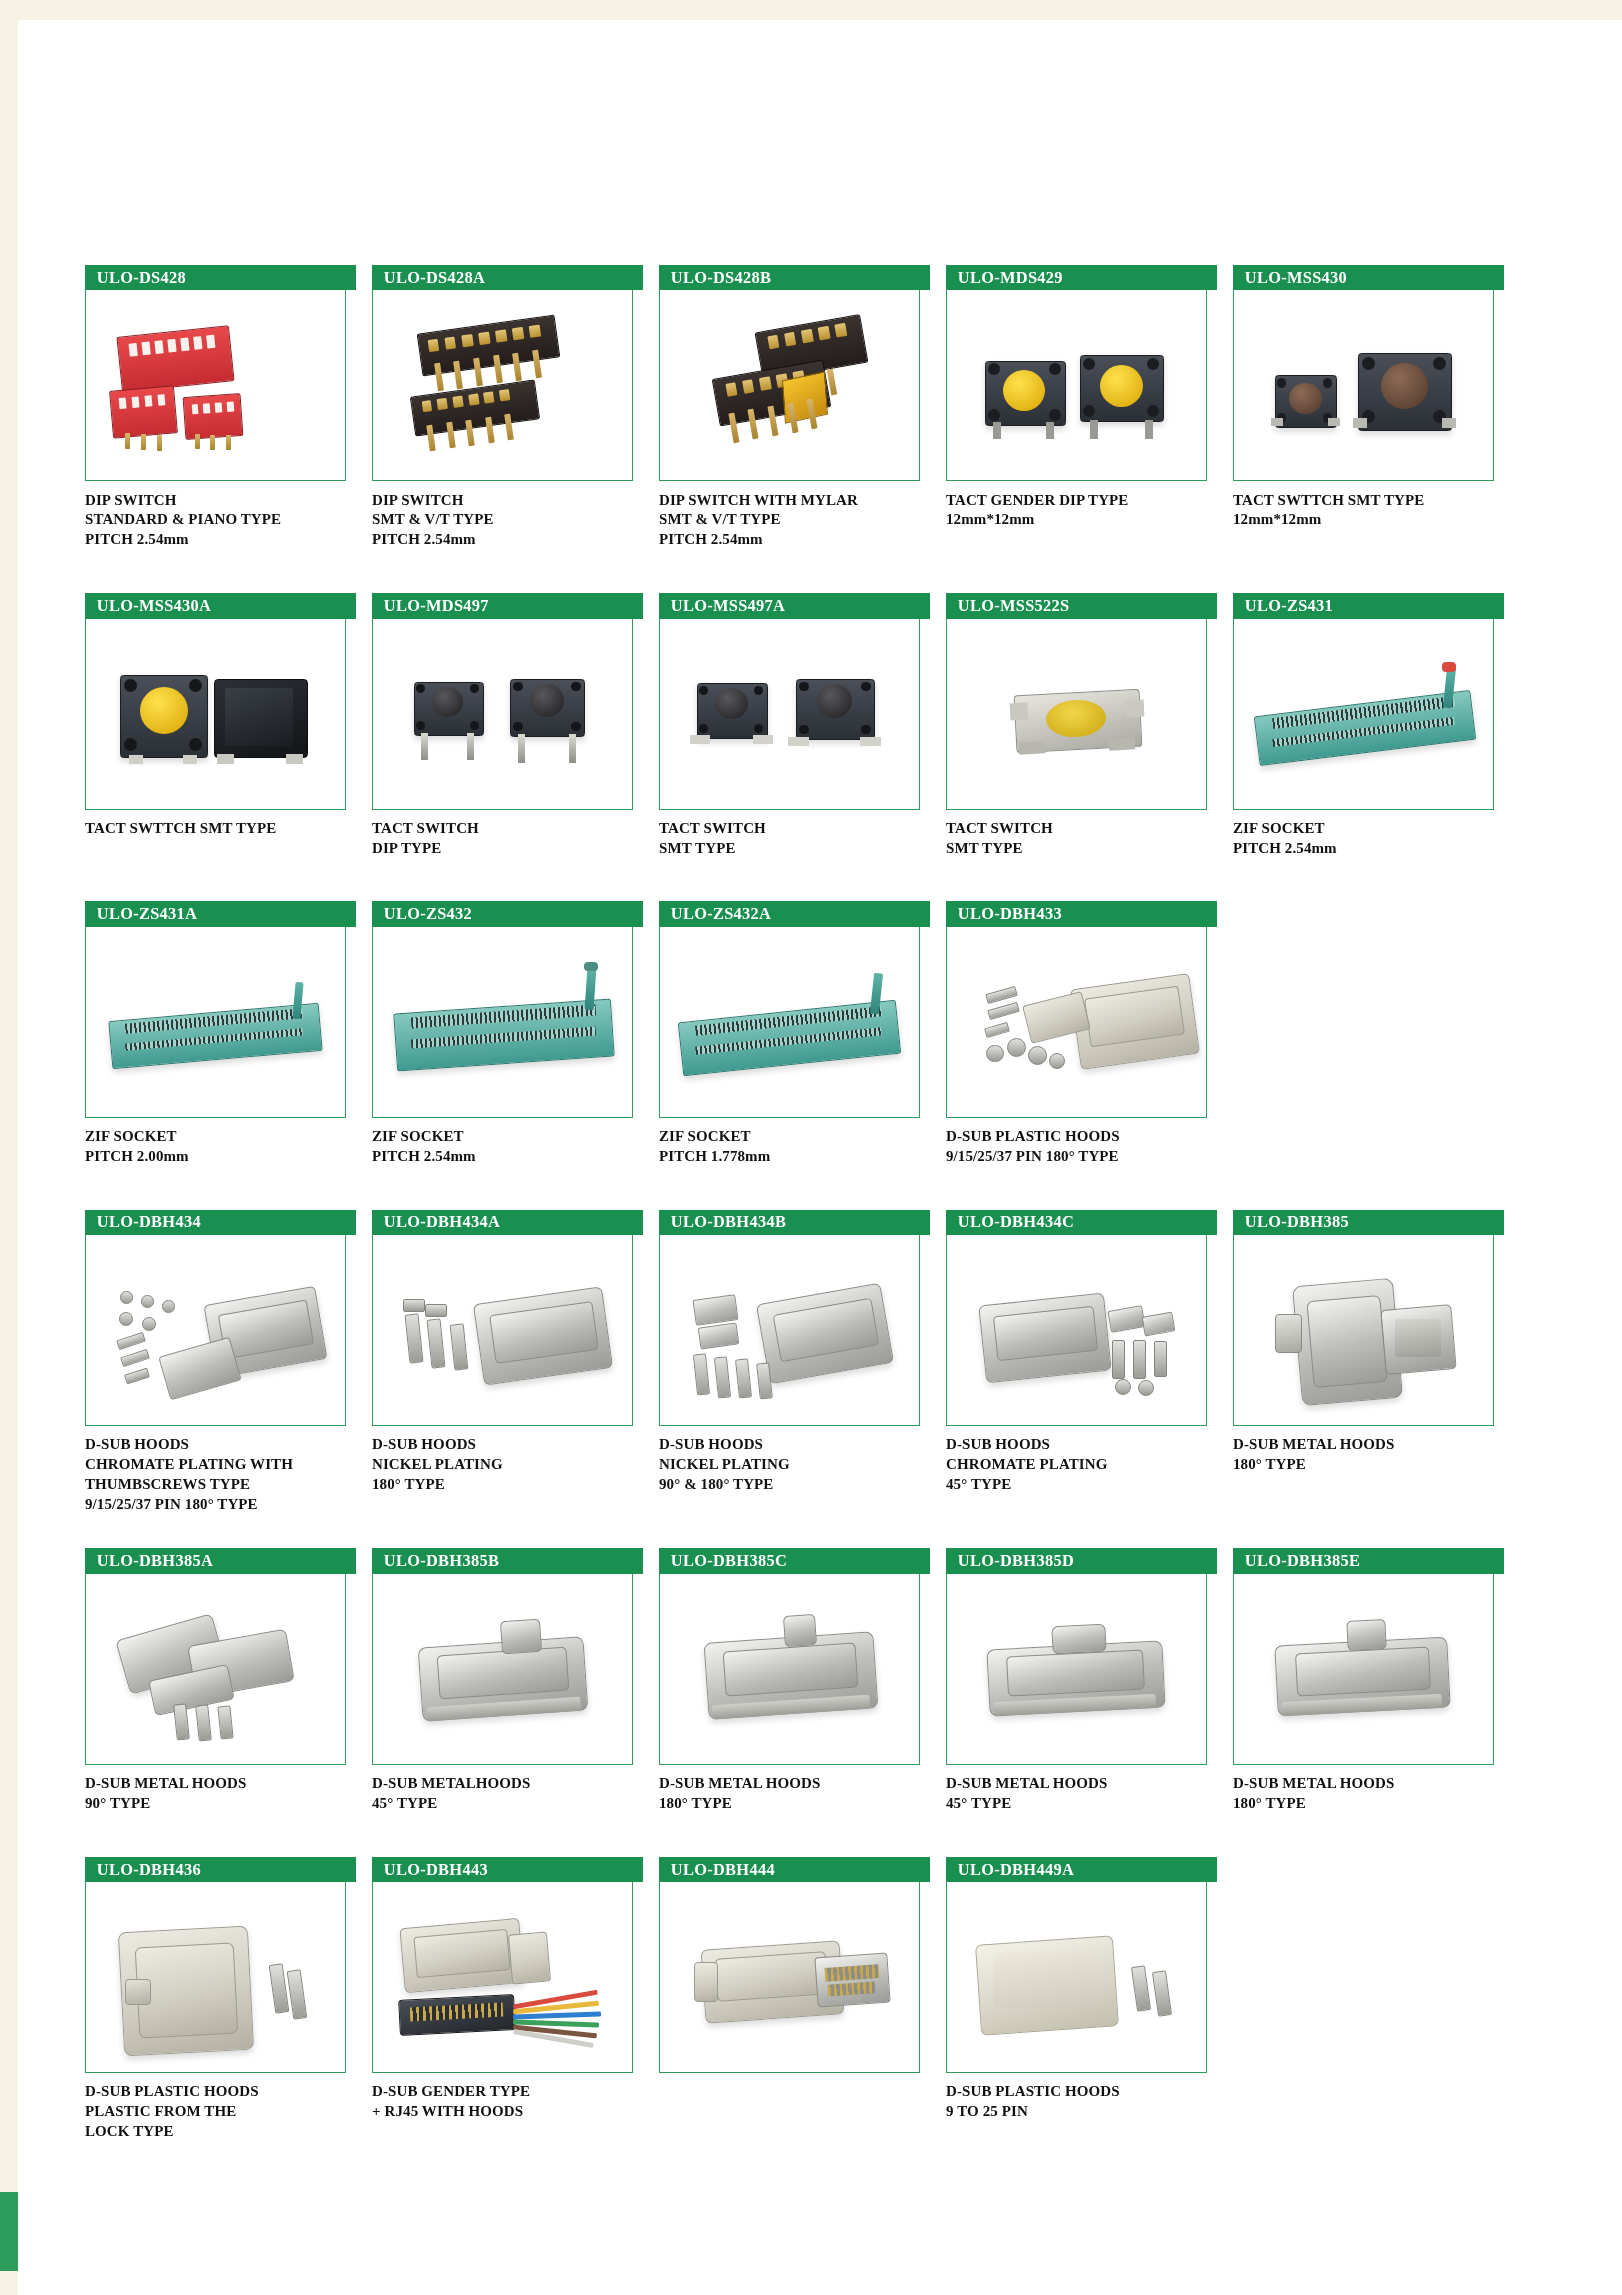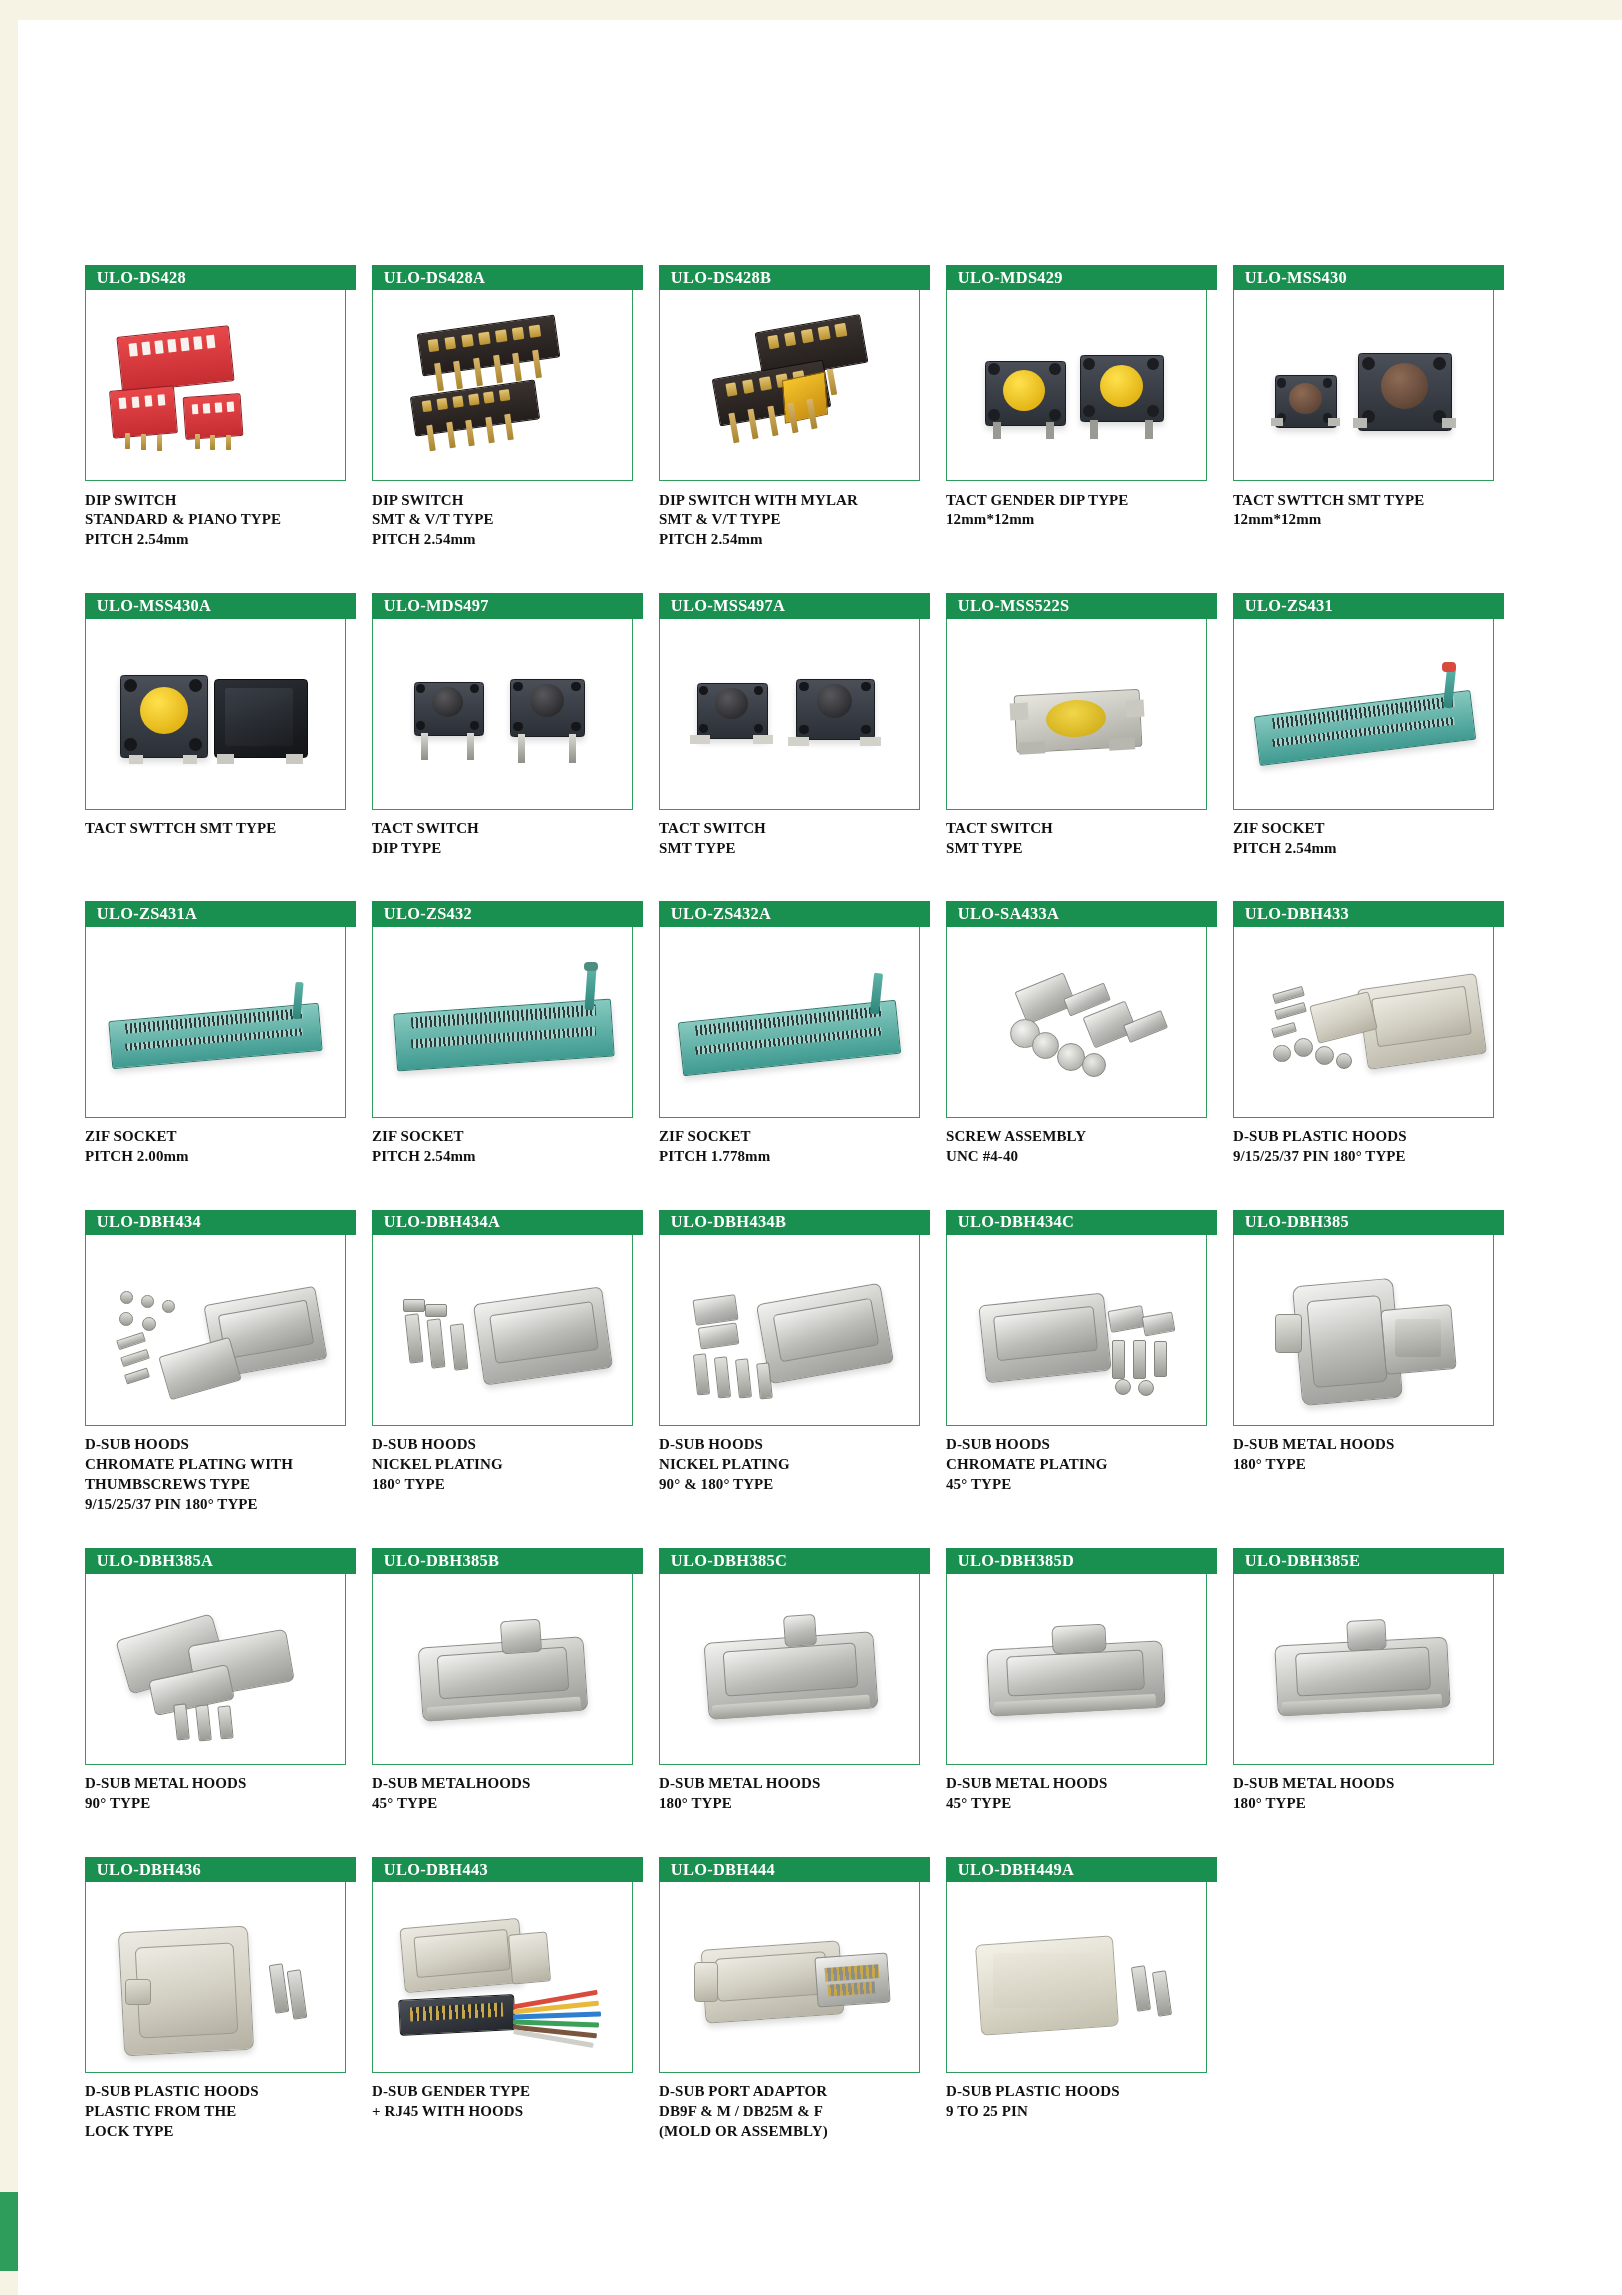--- a/index.html
+++ b/index.html
@@ -508,37 +508,20 @@
           <div class="pc zif-body shadow-soft" style="left:19.6px;top:84px;width:217px;height:52px;transform:rotate(-6deg);"></div>
           <div class="pc zif-strip" style="left:35px;top:89px;width:187px;height:9.8px;transform:rotate(-6deg);"></div>
           <div class="pc zif-strip" style="left:35px;top:110px;width:187px;height:7.9px;transform:rotate(-6deg);"></div>
           <div class="pc zif-lever" style="left:212px;top:46px;width:8.5px;height:41px;transform:rotate(6deg);"></div>
         </div>
       </div>
       <div class="desc">ZIF SOCKET
 PITCH 1.778mm</div>
     </div>
 
-    <div class="cell">
-      <div class="code-bar">ULO-SA433A</div>
-      <div class="photo-box">
-        <div class="art">
-          <div class="pc metal" style="left:72px;top:54px;width:51px;height:33px;border-radius:2.6px;transform:rotate(-22deg);"></div>
-          <div class="pc metal" style="left:118px;top:63px;width:42px;height:17px;border-radius:2px;transform:rotate(-22deg);"></div>
-          <div class="pc metal" style="left:140px;top:81px;width:44px;height:31px;border-radius:2.6px;transform:rotate(-22deg);"></div>
-          <div class="pc metal" style="left:178px;top:90px;width:39px;height:17px;border-radius:2px;transform:rotate(-22deg);"></div>
-          <div class="pc" style="left:63px;top:92px;width:27.5px;height:27.5px;border-radius:50%;background:radial-gradient(circle at 40% 35%,#f4f4f1,#a6a6a0);border:0.7px solid #8b8b85;"></div>
-          <div class="pc" style="left:85px;top:105px;width:25px;height:25px;border-radius:50%;background:radial-gradient(circle at 40% 35%,#f0f0ed,#9e9e98);border:0.7px solid #8b8b85;"></div>
-          <div class="pc" style="left:110px;top:116px;width:26px;height:26px;border-radius:50%;background:radial-gradient(circle at 40% 35%,#f0f0ed,#9e9e98);border:0.7px solid #8b8b85;"></div>
-          <div class="pc" style="left:135px;top:126px;width:22px;height:22px;border-radius:50%;background:radial-gradient(circle at 40% 35%,#eaeae7,#9b9b95);border:0.7px solid #8b8b85;"></div>
-        </div>
-      </div>
-      <div class="desc">SCREW ASSEMBLY
-UNC #4-40</div>
-    </div>
 
     <div class="cell">
       <div class="code-bar">ULO-DBH433</div>
       <div class="photo-box">
         <div class="art">
           <div class="pc plastic shadow-soft" style="left:128px;top:54px;width:118px;height:79px;border-radius:5.2px;transform:rotate(-8deg);"></div>
           <div class="pc plastic" style="left:140px;top:65px;width:93px;height:47px;border-radius:3.9px;transform:rotate(-8deg);"></div>
           <div class="pc plastic" style="left:79px;top:71px;width:59px;height:37px;border-radius:3.3px;transform:rotate(-14deg);"></div>
           <div class="pc screw" style="left:39px;top:63px;width:29px;height:7.9px;transform:rotate(-16deg);"></div>
           <div class="pc screw" style="left:41px;top:79px;width:29px;height:7.9px;transform:rotate(-16deg);"></div>
@@ -777,23 +760,20 @@
       <div class="photo-box">
         <div class="art">
           <div class="pc plastic shadow-soft" style="left:43px;top:63px;width:137px;height:72px;border-radius:6.5px;transform:rotate(-4deg);"></div>
           <div class="pc plastic" style="left:56px;top:73px;width:109px;height:41px;border-radius:5.2px;transform:rotate(-4deg);"></div>
           <div class="pc metal" style="left:156px;top:73px;width:71px;height:48px;border-radius:3.9px;transform:rotate(-4deg);"></div>
           <div class="pc" style="left:165px;top:84px;width:54px;height:14.4px;background:repeating-linear-gradient(90deg,#c8a84a 0 2.6px,#8e8e88 2.6px 5.9px);transform:rotate(-4deg);"></div>
           <div class="pc" style="left:168px;top:101px;width:47px;height:11.8px;background:repeating-linear-gradient(90deg,#c8a84a 0 2.6px,#8e8e88 2.6px 5.9px);transform:rotate(-4deg);"></div>
           <div class="pc plastic" style="left:34px;top:80px;width:22px;height:38px;border-radius:3.9px;"></div>
         </div>
       </div>
-      <div class="desc">D-SUB PORT ADAPTOR
-DB9F &amp; M / DB25M &amp; F
-(MOLD OR ASSEMBLY)</div>
     </div>
 
 
     <div class="cell">
       <div class="code-bar">ULO-DBH449A</div>
       <div class="photo-box">
         <div class="art">
           <div class="pc" style="left:31px;top:58px;width:136px;height:89px;border-radius:6.5px;background:linear-gradient(170deg,#f4f2e8,#d8d5c6 60%,#c2bfae);border:0.7px solid #a9a697;transform:rotate(-4deg);"></div>
           <div class="pc" style="left:46px;top:71px;width:105px;height:55px;border-radius:5.2px;background:linear-gradient(170deg,#ece9dc,#cdcabb);"></div>
           <div class="pc screw" style="left:187px;top:84px;width:11.8px;height:43px;border-radius:2px;transform:rotate(-8deg);"></div>

